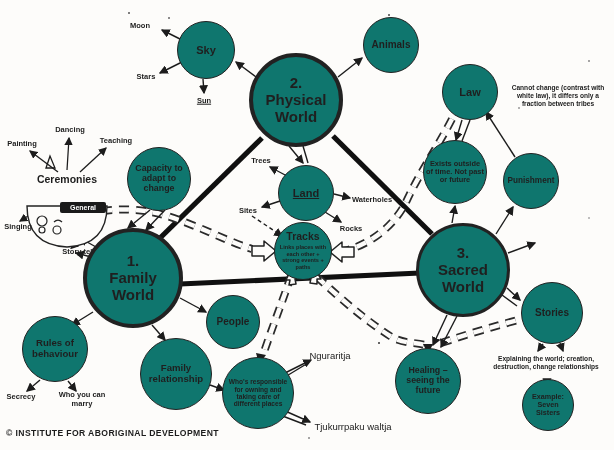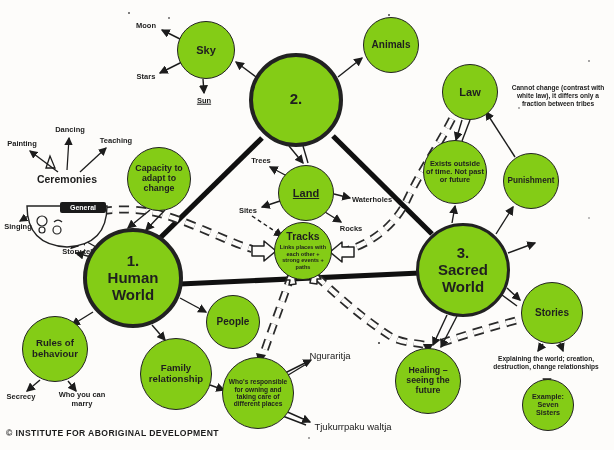--- a/index.html
+++ b/index.html
@@ -1,20 +1,20 @@
 <!DOCTYPE html>
 <html><head>
 <meta charset="utf-8">
 <style>
   html,body{margin:0;padding:0;background:#e8e8e8;}
   #stage{position:relative;width:614px;height:450px;background:#fdfcfa;overflow:hidden;
          font-family:"Liberation Sans",sans-serif;color:#1c1c1c;}
   #wires{position:absolute;left:0;top:0;z-index:0;}
   .bubble{position:absolute;z-index:2;border:1.6px solid #222;border-radius:50%;
-          background:#84cc16;display:flex;flex-direction:column;align-items:center;
+          background:#0f766e;display:flex;flex-direction:column;align-items:center;
           justify-content:center;text-align:center;box-sizing:border-box;padding:2px;
           line-height:1.12;font-weight:bold;color:#1f1f1f;}
   .world{border-width:4px;font-size:15px;font-weight:bold;z-index:3;}
   .world .num{font-size:15px;margin-bottom:1px;}
   .world .wname{width:72px;line-height:1.1;}
   .lbl{position:absolute;z-index:2;font-size:7.5px;font-weight:bold;text-align:center;
        line-height:1.15;transform:translate(-50%,-50%);white-space:nowrap;}
   .lbl.wrap{white-space:normal;}
   .note{position:absolute;z-index:2;font-size:6.6px;font-weight:bold;text-align:center;
         line-height:1.25;transform:translate(-50%,-50%);}
@@ -131,24 +131,25 @@
       <polygon points="354,247 342,247 342,242 330,252 342,262 342,257 354,257"></polygon>
       <polygon points="289,285 296,284 295,279 300,278 292,268 286,280 290,280"></polygon>
       <polygon points="317,284 310,283 311,278 306,277 314,267 321,279 317,279"></polygon>
     </g>
   </svg>
 
   <div class="noise"></div>
 
   <div class="bubble world" style="left:249px;top:53px;width:94px;height:94px;">
     <div class="num">2.</div>
+    <div class="wname">Physical World</div>
   </div>
   <div class="bubble world" style="left:83px;top:228px;width:100px;height:100px;">
     <div class="num">1.</div>
-    <div class="wname">Human World</div>
+    <div class="wname">Family World</div>
   </div>
   <div class="bubble world" style="left:416px;top:223px;width:94px;height:94px;border-width:3.5px;">
     <div class="num">3.</div>
     <div class="wname">Sacred World</div>
   </div>
 
   <div class="bubble" style="left:177px;top:21px;width:58px;height:58px;font-size:11px;">Sky</div>
   <div class="bubble" style="left:363px;top:17px;width:56px;height:56px;font-size:10px;">Animals</div>
   <div class="bubble" style="left:442px;top:64px;width:56px;height:56px;font-size:11px;">Law</div>
   <div class="bubble" style="left:423px;top:140px;width:64px;height:64px;font-size:7.4px;">Exists outside of time. Not past or future</div>
@@ -161,21 +162,21 @@
   <div class="bubble" style="left:206px;top:295px;width:54px;height:54px;font-size:10px;">People</div>
   <div class="bubble" style="left:140px;top:338px;width:72px;height:72px;font-size:9.6px;">Family relationship</div>
   <div class="bubble" style="left:222px;top:357px;width:72px;height:72px;font-size:6.6px;">Who's responsible for owning and taking care of different places</div>
   <div class="bubble" style="left:278px;top:165px;width:56px;height:56px;font-size:11px;text-decoration:underline;">Land</div>
 
   <div class="bubble" style="left:274px;top:222px;width:58px;height:58px;">
     <div style="font-size:10.5px;text-align:center;">Tracks</div>
     <div class="tracks-sub">Links places with each other + strong events + paths</div>
   </div>
 
-  <div class="lbl" style="left:146px;top:26px;">Moon</div>
+  <div class="lbl" style="left:140px;top:26px;">Moon</div>
   <div class="lbl" style="left:146px;top:77px;">Stars</div>
   <div class="lbl" style="left:204px;top:101px;text-decoration:underline;">Sun</div>
   <div class="lbl" style="left:261px;top:161px;">Trees</div>
   <div class="lbl" style="left:372px;top:200px;">Waterholes</div>
   <div class="lbl" style="left:248px;top:211px;">Sites</div>
   <div class="lbl" style="left:351px;top:229px;">Rocks</div>
   <div class="lbl" style="left:67px;top:179px;font-size:10.5px;">Ceremonies</div>
   <div class="lbl" style="left:22px;top:144px;">Painting</div>
   <div class="lbl" style="left:70px;top:130px;">Dancing</div>
   <div class="lbl" style="left:116px;top:141px;">Teaching</div>

